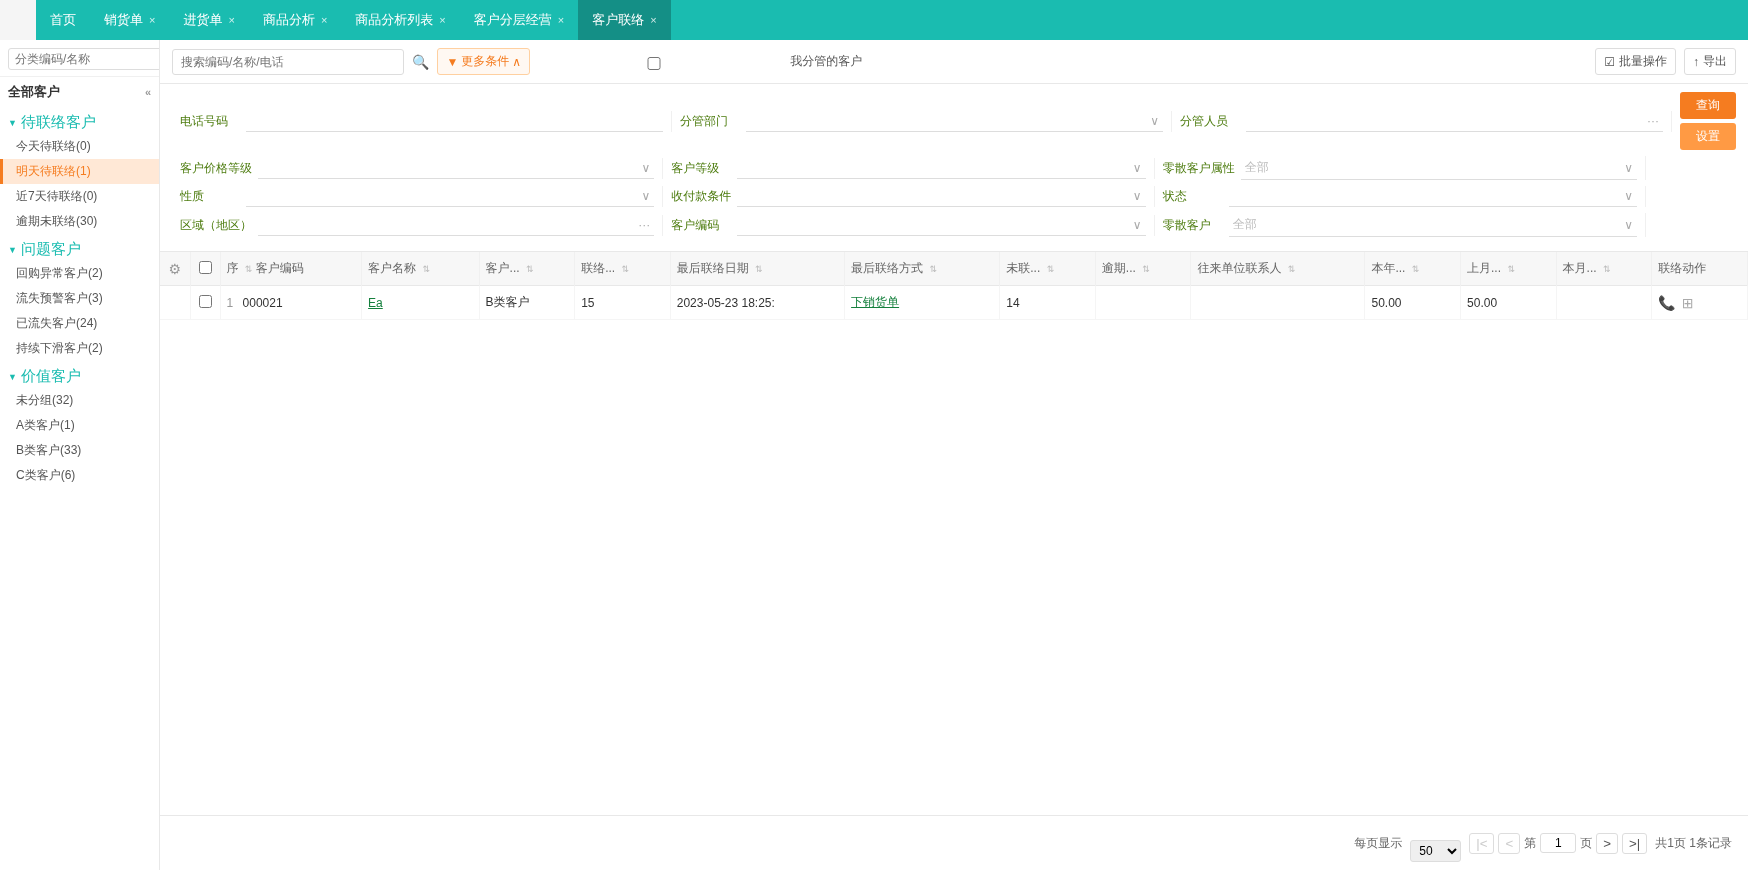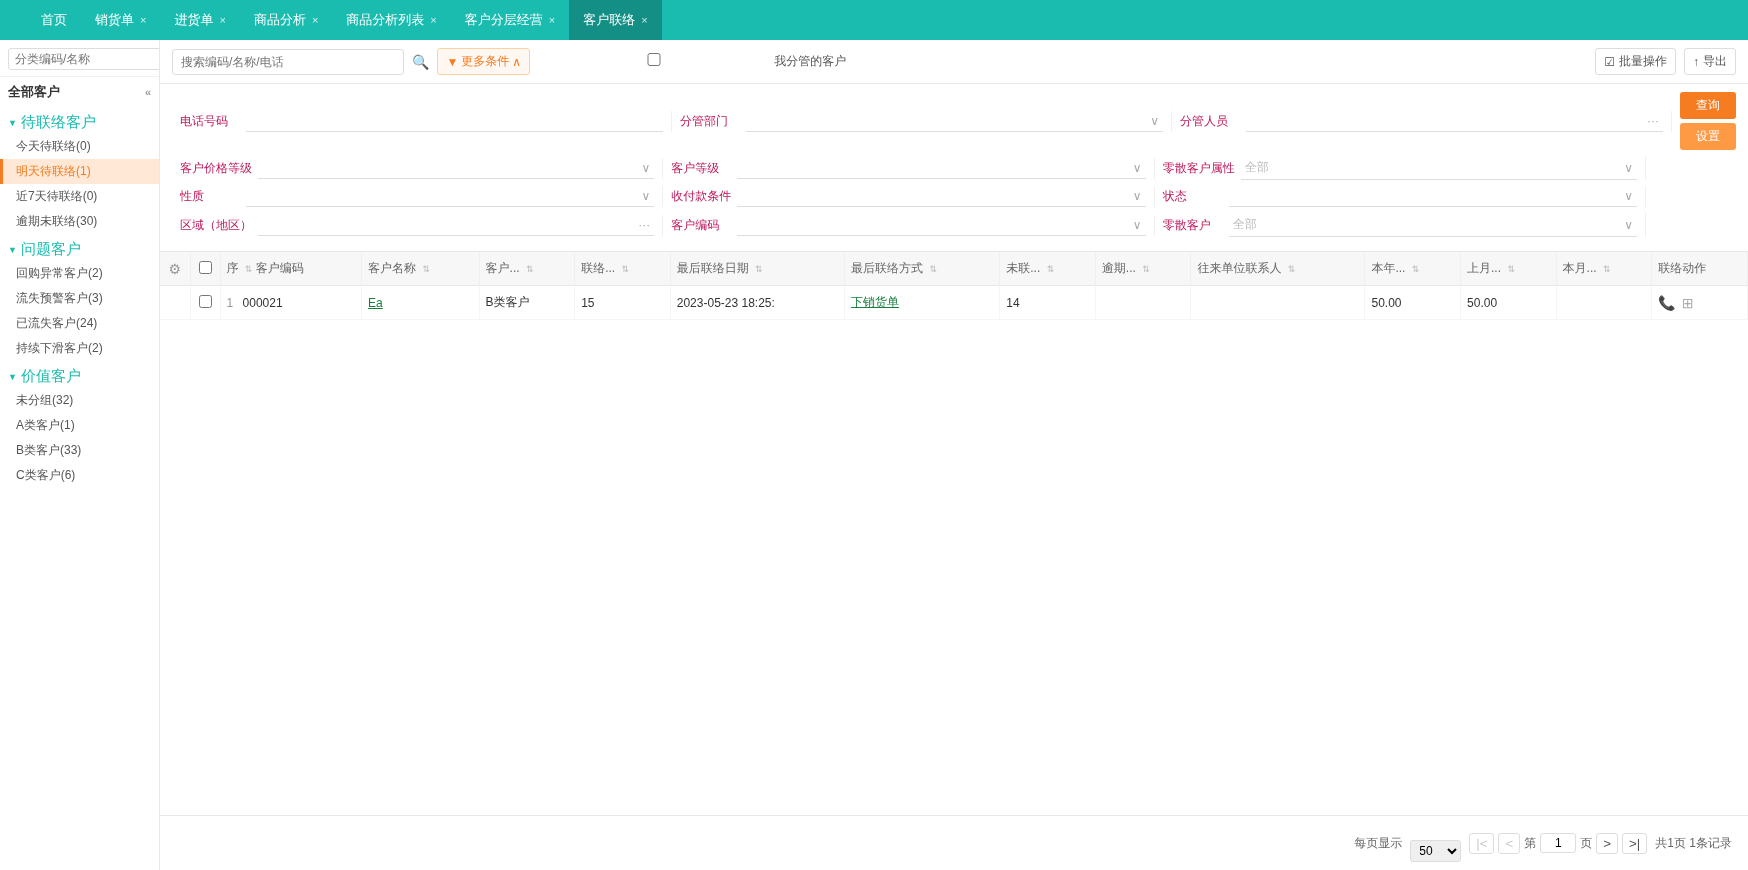--- a/index.html
+++ b/index.html
@@ -1,19 +1,19 @@
 <!DOCTYPE html>
 <html><head>
   <meta charset="utf-8">
   <style>
     * { margin: 0; padding: 0; box-sizing: border-box; }
     body { font-family: "Microsoft YaHei", "PingFang SC", Arial, sans-serif; font-size: 12px; background: #f5f5f5; color: #333; width: 1748px; min-height: 870px; overflow-x: hidden; }
 
     
-    .top-nav { background: #1abcb0; height: 40px; display: flex; align-items: center; padding: 0 27px; }
+    .top-nav { background: #1abcb0; height: 40px; display: flex; align-items: center; padding: 0 0; margin-left: 36px; }
     .top-nav .nav-item { color: #fff; padding: 0 14px; height: 40px; display: flex; align-items: center; font-size: 13px; cursor: pointer; white-space: nowrap; }
     .top-nav .nav-item.active { background: #148f86; }
     .top-nav .nav-item .close-x { margin-left: 6px; font-size: 11px; opacity: 0.8; }
 
     
     .main-layout { display: flex; height: calc(870px - 40px); }
 
     
     .sidebar { width: 160px; background: #fff; border-right: 1px solid #e8e8e8; overflow-y: auto; flex-shrink: 0; }
     .sidebar-search { padding: 8px 8px 6px; display: flex; align-items: center; border-bottom: 1px solid #f0f0f0; }
@@ -27,31 +27,31 @@
     .sidebar-item.highlighted { background: #ffe8d6; }
 
     
     .content { flex: 1; display: flex; flex-direction: column; overflow: hidden; }
 
     
     .toolbar { background: #fff; padding: 8px 12px; display: flex; align-items: center; gap: 8px; border-bottom: 1px solid #e8e8e8; }
     .toolbar input { border: 1px solid #ddd; border-radius: 3px; padding: 5px 8px; font-size: 12px; width: 232px; outline: none; }
     .toolbar .search-btn { background: none; border: none; cursor: pointer; color: #aaa; font-size: 14px; }
     .filter-btn { display: flex; align-items: center; gap: 3px; color: #f57c20; cursor: pointer; font-size: 12px; border: 1px solid #ffd0a0; border-radius: 3px; padding: 4px 8px; background: #fff8f2; }
-    .my-customers { display: flex; align-items: flex-start; gap: 4px; color: #555; font-size: 12px; cursor: pointer; }
+    .my-customers { display: flex; align-items: flex-end; gap: 20px; color: #555; font-size: 12px; cursor: pointer; }
     .my-customers input[type=checkbox] { cursor: pointer; }
     .spacer { flex: 1; }
     .batch-btn, .export-btn { display: flex; align-items: center; gap: 4px; color: #555; font-size: 12px; cursor: pointer; border: 1px solid #ddd; border-radius: 3px; padding: 4px 8px; background: #fff; }
 
     
     .filter-panel { background: #fff; border-bottom: 1px solid #e8e8e8; padding: 8px 12px; }
     .filter-row { display: flex; align-items: center; gap: 0; margin-bottom: 6px; }
     .filter-cell { display: flex; align-items: center; gap: 6px; flex: 1; padding: 0 8px; border-right: 1px solid #f0f0f0; }
     .filter-cell:last-child { border-right: none; }
-    .filter-cell label { color: #be185d; white-space: nowrap; font-size: 12px; min-width: 60px; }
+    .filter-cell label { color: #4d7c0f; white-space: nowrap; font-size: 12px; min-width: 60px; }
     .filter-cell .filter-input { flex: 1; border: none; border-bottom: 1px solid #ddd; padding: 3px 4px; font-size: 12px; outline: none; background: transparent; }
     .filter-cell .filter-select { flex: 1; display: flex; align-items: center; justify-content: space-between; border-bottom: 1px solid #ddd; padding: 3px 4px; cursor: pointer; color: #bbb; font-size: 12px; }
     .filter-cell .filter-select .chevron { color: #aaa; }
     .filter-cell .filter-dots { color: #aaa; cursor: pointer; }
     .btn-query { background: #f57c20; color: #fff; border: none; border-radius: 3px; padding: 5px 16px; cursor: pointer; font-size: 12px; }
     .btn-set { background: #ff9a44; color: #fff; border: none; border-radius: 3px; padding: 5px 16px; cursor: pointer; font-size: 12px; }
 
     
     .table-area { flex: 1; background: #fff; overflow: auto; margin: 0; }
     table { width: 100%; border-collapse: collapse; font-size: 12px; }

